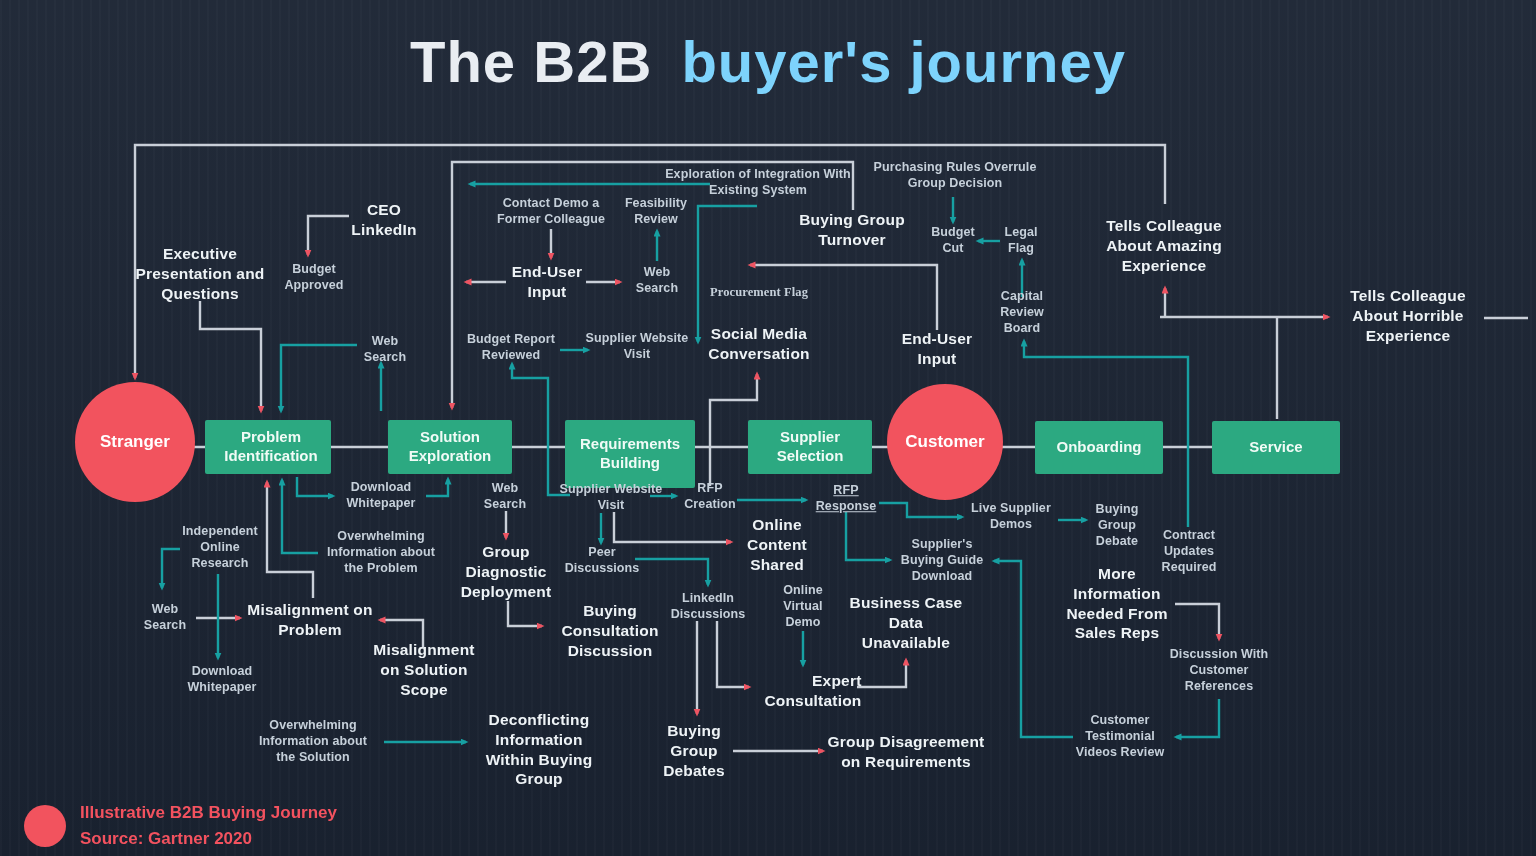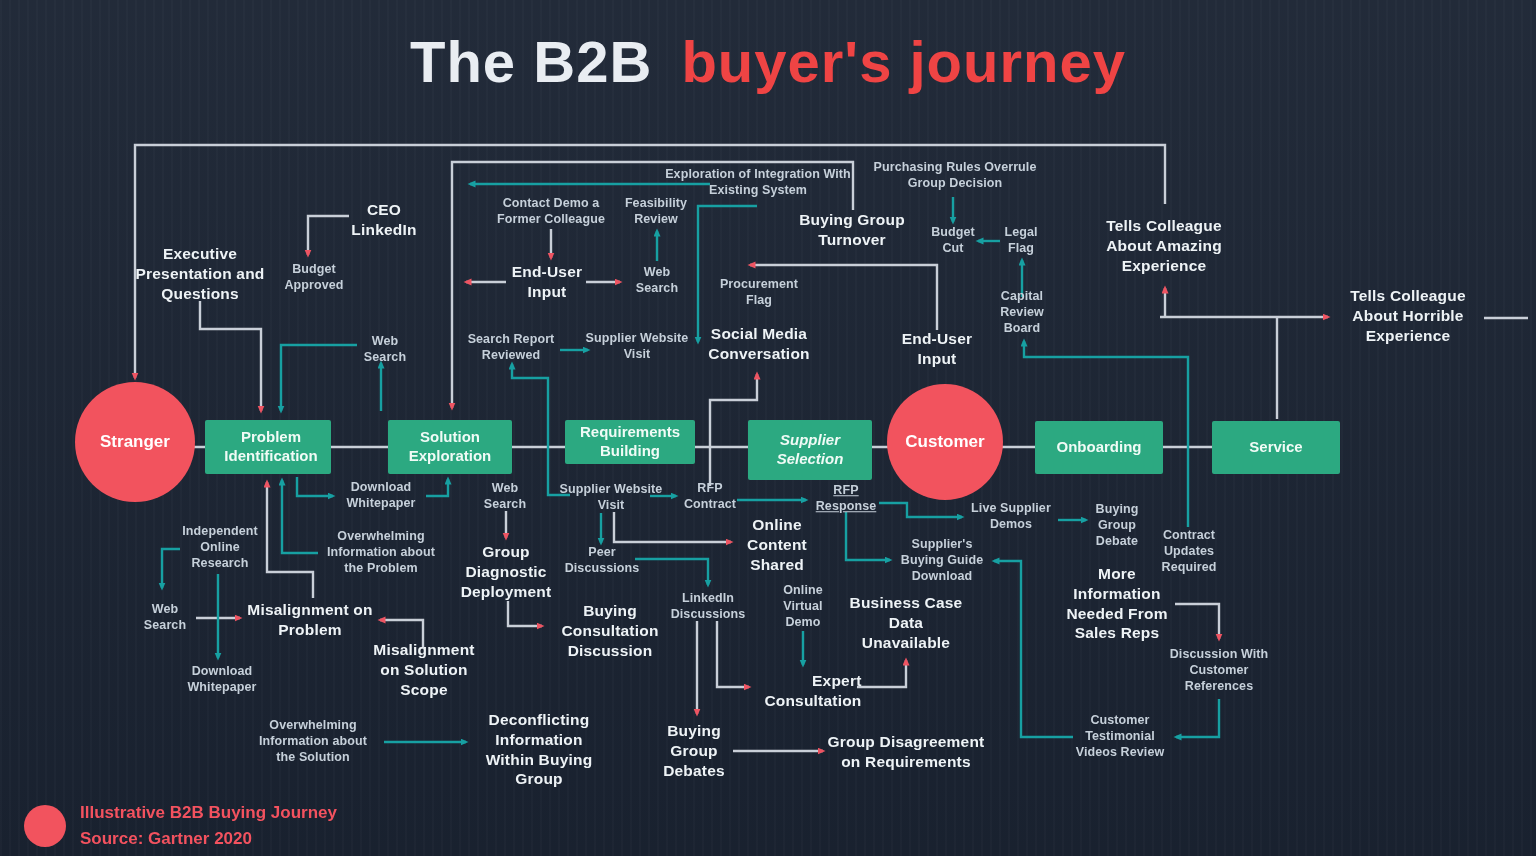--- a/index.html
+++ b/index.html
@@ -11,21 +11,21 @@
   #stage::before{
     content:"";position:absolute;inset:0;pointer-events:none;
     background:
       repeating-linear-gradient(90deg, rgba(255,255,255,0.018) 0 2px, transparent 2px 9px),
       linear-gradient(180deg, rgba(255,255,255,0.03) 0%, rgba(0,0,0,0.08) 100%);
   }
   .title{
     position:absolute;top:28px;left:0;width:100%;text-align:center;
     font-size:58px;font-weight:700;letter-spacing:1px;color:#e9edf2;
   }
-  .title .hl{color:#ef4444;margin-left:12px;}
+  .title .hl{color:#7dd3fc;margin-left:12px;}
   #edges{position:absolute;left:0;top:0;}
   polyline{fill:none;stroke-width:2.4px;stroke-linejoin:miter;}
   polyline.l{stroke:#c9cfd8;}
   polyline.t{stroke:#17a0a2;}
   .stage-box{
     position:absolute;background:#2ca981;border-radius:2px;
     display:flex;align-items:center;justify-content:center;text-align:center;
     color:#f0fbf6;font-size:15px;font-weight:700;line-height:1.25;padding:2px;
     box-sizing:border-box;
   }
@@ -112,60 +112,60 @@
         <polyline points="297,477 297,496 333,496" class="t" marker-end="url(#arrow-teal)"></polyline>
         <polyline points="426,496 448,496 448,479" class="t" marker-end="url(#arrow-teal)"></polyline>
         <polyline points="318,553 282,553 282,480" class="t" marker-end="url(#arrow-teal)"></polyline>
         <polyline points="384,742 466,742" class="t" marker-end="url(#arrow-teal)"></polyline>
       </g>
   </svg>
 
   <div>
       <div class="stage-box" style="left: 205px; top: 420px; width: 126px; height: 54px; padding-left: 8px;">Problem Identification</div>
       <div class="stage-box" style="left: 388px; top: 420px; width: 124px; height: 54px;">Solution Exploration</div>
-      <div class="stage-box" style="left: 565px; top: 420px; width: 130px; height: 44px;">Requirements Building</div>
-      <div class="stage-box" style="left: 748px; top: 420px; width: 124px; height: 60px; font-style: italic;">Supplier Selection</div>
+      <div class="stage-box" style="left: 565px; top: 420px; width: 130px; height: 68px;">Requirements Building</div>
+      <div class="stage-box" style="left: 748px; top: 420px; width: 124px; height: 54px;">Supplier Selection</div>
       <div class="stage-box" style="left: 1035px; top: 421px; width: 128px; height: 53px;">Onboarding</div>
       <div class="stage-box" style="left: 1212px; top: 421px; width: 128px; height: 53px;">Service</div>
       <div class="bubble" style="left: 75px; top: 382px; width: 120px; height: 120px;">Stranger</div>
       <div class="bubble" style="left: 887px; top: 384px; width: 116px; height: 116px;">Customer</div>
       <div class="lbl bold" style="left: 200px; top: 274px; width: 130px;">Executive Presentation and Questions</div>
       <div class="lbl bold" style="left: 384px; top: 220px; width: 95px;">CEO LinkedIn</div>
       <div class="lbl small" style="left: 314px; top: 278px; width: 85px;">Budget Approved</div>
       <div class="lbl small" style="left: 385px; top: 350px; width: 60px;">Web Search</div>
       <div class="lbl small" style="left: 551px; top: 212px; width: 140px;">Contact Demo a Former Colleague</div>
       <div class="lbl small" style="left: 656px; top: 212px; width: 85px;">Feasibility Review</div>
       <div class="lbl small" style="left: 758px; top: 183px; width: 200px;">Exploration of Integration With Existing System</div>
       <div class="lbl bold" style="left: 547px; top: 282px; width: 90px;">End-User Input</div>
       <div class="lbl small" style="left: 657px; top: 281px; width: 60px;">Web Search</div>
-      <div class="lbl small" style="left: 511px; top: 348px; width: 100px;">Search Report Reviewed</div>
+      <div class="lbl small" style="left: 511px; top: 348px; width: 100px;">Budget Report Reviewed</div>
       <div class="lbl small" style="left: 637px; top: 347px; width: 105px;">Supplier Website Visit</div>
       <div class="lbl bold" style="left: 852px; top: 230px; width: 130px;">Buying Group Turnover</div>
-      <div class="lbl small" style="left: 759px; top: 293px; width: 100px;">Procurement Flag</div>
+      <div class="lbl small" style="left: 759px; top: 293px; width: 100px; font-family: Liberation Serif, serif;">Procurement Flag</div>
       <div class="lbl bold" style="left: 759px; top: 344px; width: 140px;">Social Media Conversation</div>
       <div class="lbl bold" style="left: 937px; top: 349px; width: 90px;">End-User Input</div>
       <div class="lbl small" style="left: 955px; top: 176px; width: 195px;">Purchasing Rules Overrule Group Decision</div>
       <div class="lbl small" style="left: 953px; top: 241px; width: 60px;">Budget Cut</div>
       <div class="lbl small" style="left: 1021px; top: 241px; width: 55px;">Legal Flag</div>
       <div class="lbl small" style="left: 1022px; top: 313px; width: 70px;">Capital Review Board</div>
       <div class="lbl bold" style="left: 1164px; top: 246px; width: 145px;">Tells Colleague About Amazing Experience</div>
       <div class="lbl bold" style="left: 1408px; top: 316px; width: 150px;">Tells Colleague About Horrible Experience</div>
       <div class="lbl small" style="left: 220px; top: 548px; width: 95px;">Independent Online Research</div>
       <div class="lbl small" style="left: 165px; top: 618px; width: 60px;">Web Search</div>
       <div class="lbl small" style="left: 222px; top: 680px; width: 95px;">Download Whitepaper</div>
       <div class="lbl bold" style="left: 310px; top: 620px; width: 135px;">Misalignment on Problem</div>
       <div class="lbl small" style="left: 381px; top: 553px; width: 130px;">Overwhelming Information about the Problem</div>
       <div class="lbl bold" style="left: 424px; top: 670px; width: 120px;">Misalignment on Solution Scope</div>
       <div class="lbl small" style="left: 381px; top: 496px; width: 95px;">Download Whitepaper</div>
       <div class="lbl small" style="left: 505px; top: 497px; width: 60px;">Web Search</div>
       <div class="lbl bold" style="left: 506px; top: 572px; width: 110px;">Group Diagnostic Deployment</div>
       <div class="lbl small" style="left: 602px; top: 561px; width: 95px;">Peer Discussions</div>
       <div class="lbl bold" style="left: 610px; top: 631px; width: 120px;">Buying Consultation Discussion</div>
       <div class="lbl small" style="left: 611px; top: 498px; width: 105px;">Supplier Website Visit</div>
-      <div class="lbl small" style="left: 710px; top: 497px; width: 75px;">RFP Contract</div>
+      <div class="lbl small" style="left: 710px; top: 497px; width: 75px;">RFP Creation</div>
       <div class="lbl bold" style="left: 777px; top: 545px; width: 75px;">Online Content Shared</div>
       <div class="lbl small" style="left: 708px; top: 607px; width: 95px;">LinkedIn Discussions</div>
       <div class="lbl small" style="left: 803px; top: 607px; width: 65px;">Online Virtual Demo</div>
       <div class="lbl bold" style="left: 804px; top: 691px; width: 115px; text-align: right;">Expert Consultation</div>
       <div class="lbl bold" style="left: 694px; top: 751px; width: 70px;">Buying Group Debates</div>
       <div class="lbl bold" style="left: 906px; top: 752px; width: 165px;">Group Disagreement on Requirements</div>
       <div class="lbl bold" style="left: 906px; top: 623px; width: 120px;">Business Case Data Unavailable</div>
       <div class="lbl small" style="left: 846px; top: 499px; width: 85px; text-decoration: underline;">RFP Response</div>
       <div class="lbl small" style="left: 942px; top: 561px; width: 95px;">Supplier's Buying Guide Download</div>
       <div class="lbl small" style="left: 1011px; top: 517px; width: 105px;">Live Supplier Demos</div>

